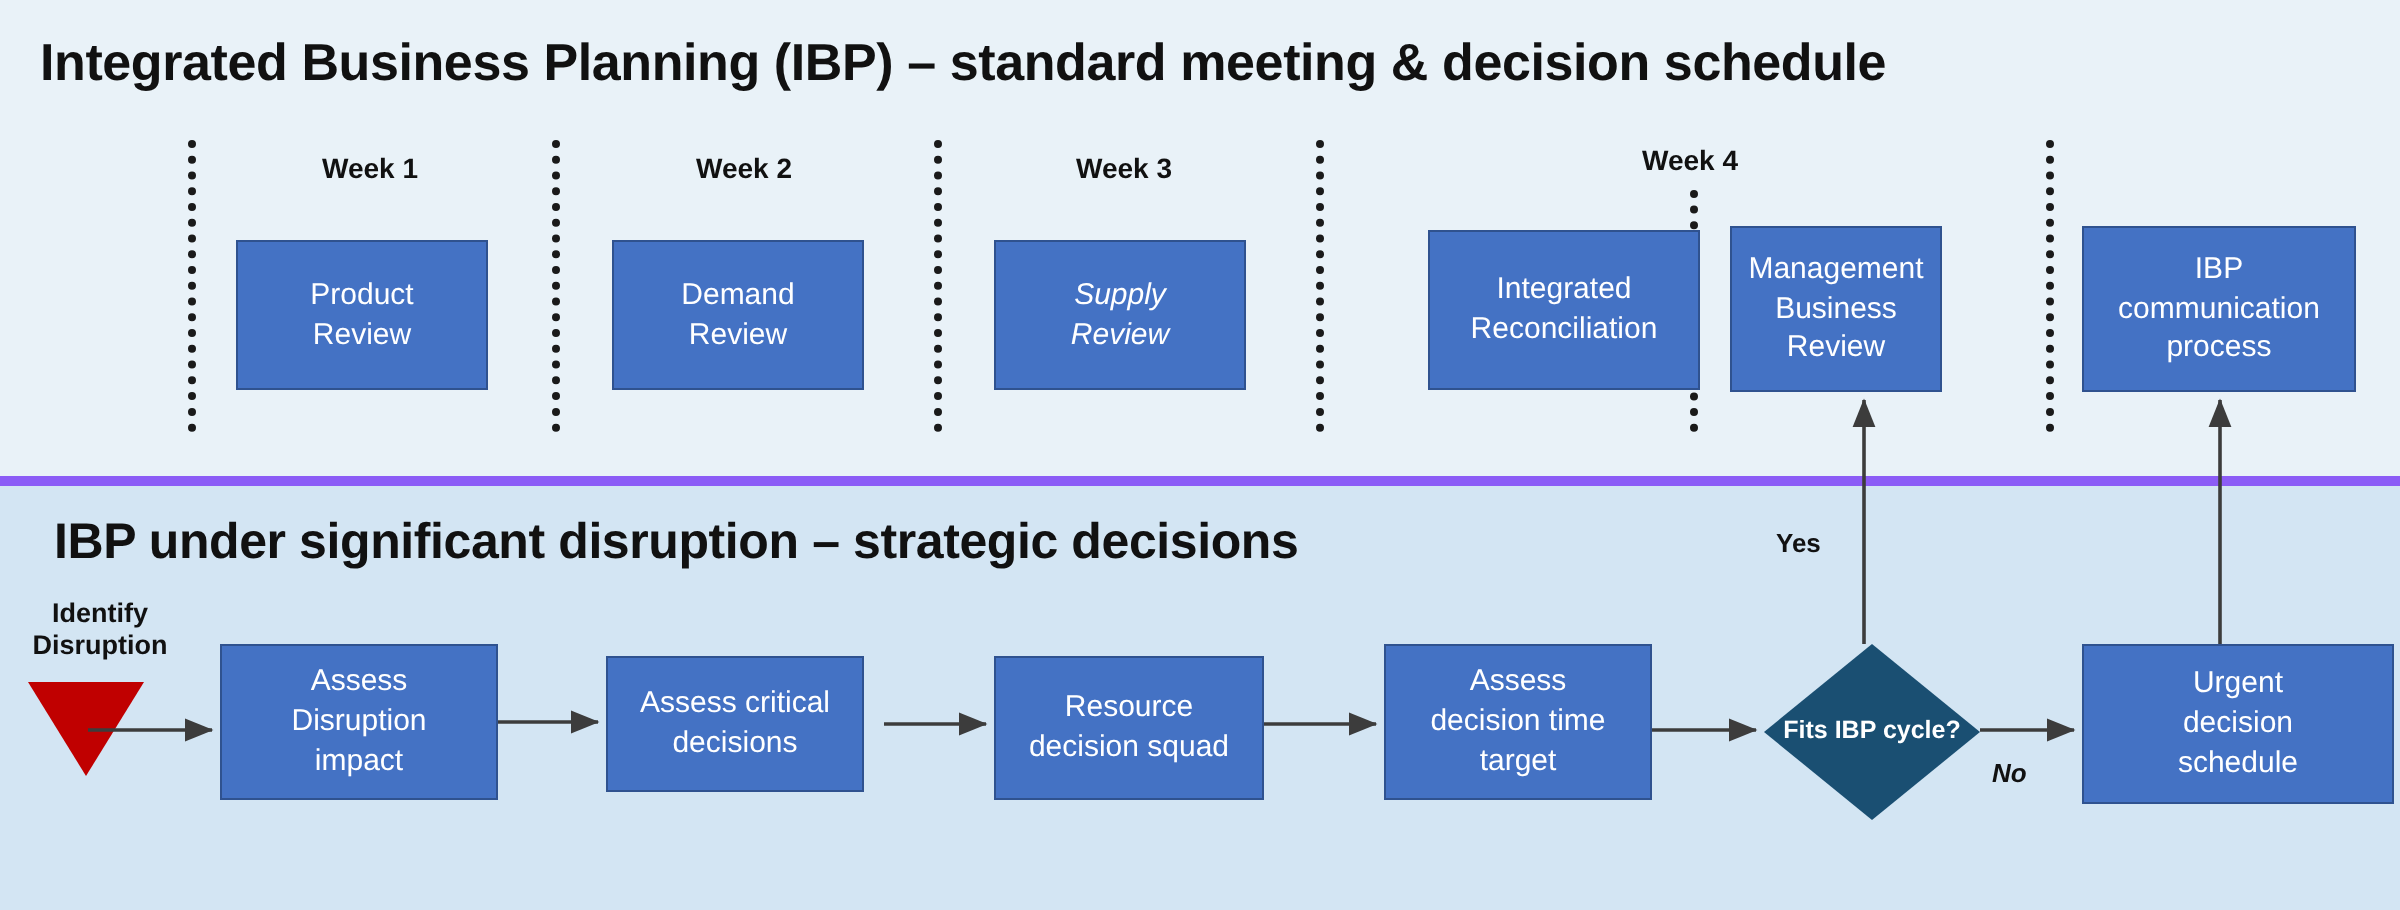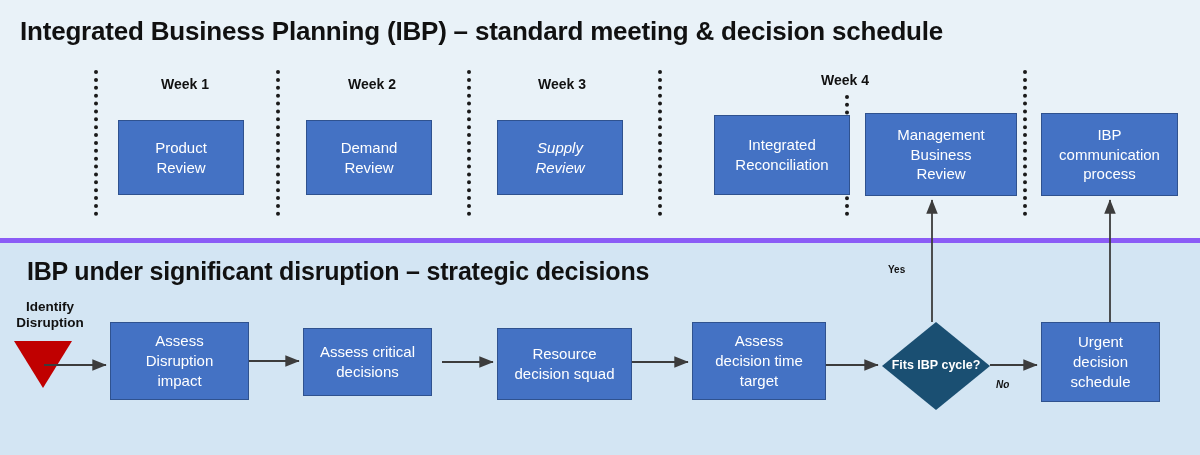--- a/index.html
+++ b/index.html
@@ -137,21 +137,21 @@
     text-align: center;
     font-size: 13.5px;
     font-weight: bold;
     color: #111111;
     line-height: 1.18;
   }
 
   
   .branch-label {
     position: absolute;
-    font-size: 10px;
+    font-size: 13px;
     font-weight: bold;
     color: #111111;
   }
   #label-yes { left: 888px; top: 264px; }
   #label-no  { left: 996px; top: 379px; font-style: italic; }
 
   
   #arrows {
     position: absolute;
     left: 0;
@@ -203,21 +203,21 @@
     </div>
   </div>
 
   <div class="pbox" style="left:686px; top:115px; width:136px; height:80px;margin-left:28px;">
     <div>
       <span>Integrated</span>
       <span>Reconciliation</span>
     </div>
   </div>
 
-  <div class="pbox" style="left:865px; top:113px; width:152px; height:83px;">
+  <div class="pbox" style="left:865px; top:113px; width:106px; height:83px;">
     <div>
       <span>Management</span>
       <span>Business</span>
       <span>Review</span>
     </div>
   </div>
 
   <div class="pbox" style="left:1041px; top:113px; width:137px; height:83px;">
     <div>
       <span>IBP</span>
@@ -259,21 +259,21 @@
   </div>
 
   <div class="pbox" style="left:692px; top:322px; width:134px; height:78px;">
     <div>
       <span>Assess</span>
       <span>decision time</span>
       <span>target</span>
     </div>
   </div>
 
-  <div class="pbox" style="left:1041px; top:322px; width:119px; height:80px;">
+  <div class="pbox" style="left:1041px; top:322px; width:156px; height:80px;">
     <div>
       <span>Urgent</span>
       <span>decision</span>
       <span>schedule</span>
     </div>
   </div>
 
   <div id="decision-diamond">
     <div class="shape"></div>
     <div class="dlabel">

